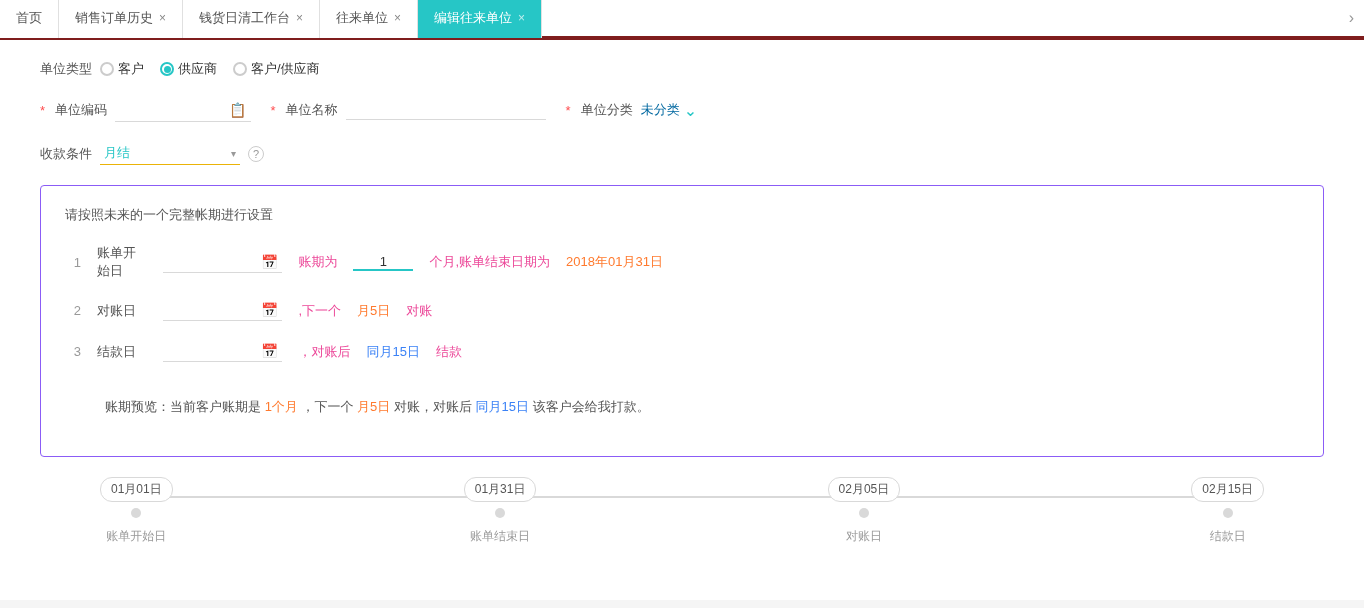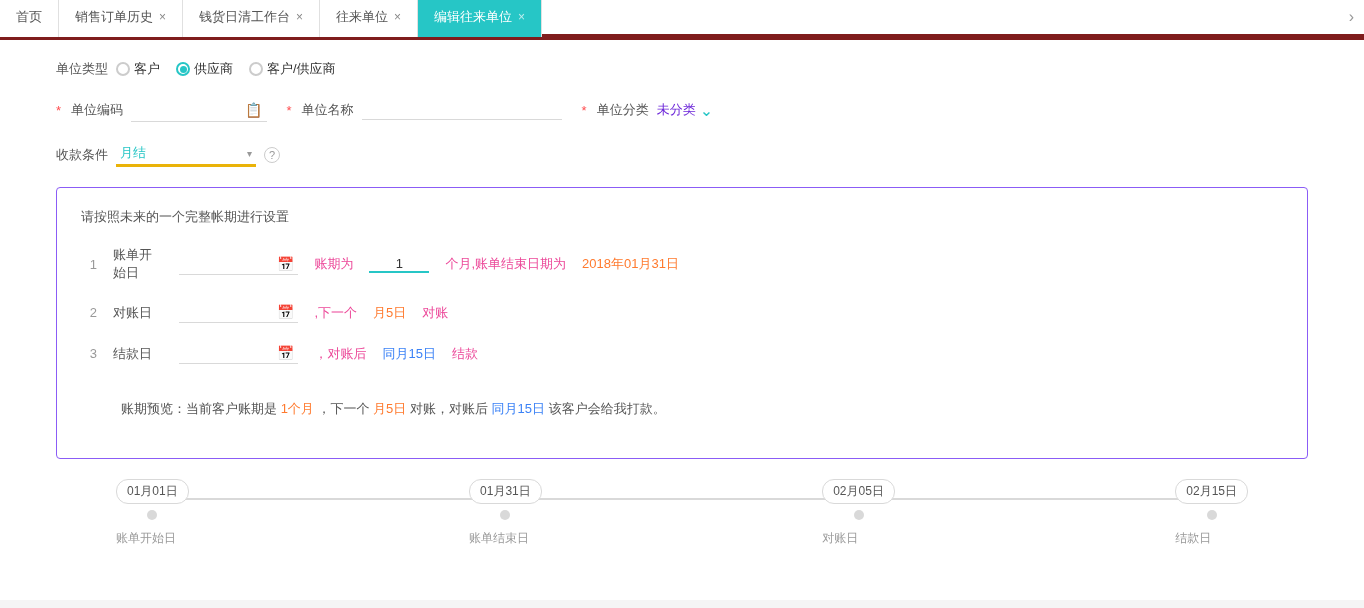--- a/index.html
+++ b/index.html
@@ -3,21 +3,21 @@
   <meta charset="utf-8">
   <style>
     * { box-sizing: border-box; margin: 0; padding: 0; }
     body { font-family: 'Microsoft YaHei', Arial, sans-serif; font-size: 13px; background: #f5f5f5; color: #333; }
 
     
     .tabs-bar {
       display: flex;
       align-items: center;
       background: #fff;
-      border-bottom: 6px solid #7f1d1d;
+      border-bottom: 4px solid #7f1d1d;
       height: 40px;
       padding: 0 0;
       position: relative;
     }
     .tab {
       display: flex;
       align-items: center;
       padding: 0 16px;
       height: 40px;
       cursor: pointer;
@@ -39,21 +39,21 @@
     .tab-more {
       margin-left: auto;
       padding: 0 10px;
       font-size: 16px;
       cursor: pointer;
       color: #999;
     }
 
     
     .page-content {
-      padding: 20px 56px;
+      padding: 20px 40px;
       background: #fff;
       min-height: 560px;
     }
 
     
     .form-row {
       display: flex;
       align-items: center;
       margin-bottom: 20px;
       flex-wrap: wrap;
@@ -126,21 +126,21 @@
       width: 120px;
     }
     .calendar-icon {
       color: #999;
       font-size: 14px;
       cursor: pointer;
     }
     .dropdown-wrapper {
       display: flex;
       align-items: center;
-      border-bottom: 3px solid #eab308;
+      border-bottom: 1px solid #eab308;
       padding: 2px 4px;
       width: 140px;
     }
     .dropdown-value {
       color: #26c6c6;
       flex: 1;
     }
     .dropdown-arrow {
       color: #999;
       font-size: 10px;
@@ -156,21 +156,21 @@
       align-items: center;
       justify-content: center;
       cursor: pointer;
     }
     .select-with-arrow {
       display: flex;
       align-items: center;
       gap: 4px;
     }
     .select-text {
-      color: #6d28d9;
+      color: #0369a1;
     }
     .arrow-down {
       color: #26c6c6;
       font-size: 16px;
     }
 
     
     .settings-card {
       border: 1px solid #8b5cf6;
       border-radius: 4px;
@@ -238,20 +238,21 @@
       margin-left: 40px;
     }
     .preview-text {
       color: #555;
       margin-bottom: 20px;
       font-size: 13px;
     }
     .timeline-point {
       display: flex;
       flex-direction: column;
+      align-items: center;
       gap: 6px;
     }
     .point-label-box {
       background: #fff;
       border: 1px solid #d9d9d9;
       border-radius: 12px;
       padding: 3px 10px;
       font-size: 12px;
       color: #555;
       white-space: nowrap;

